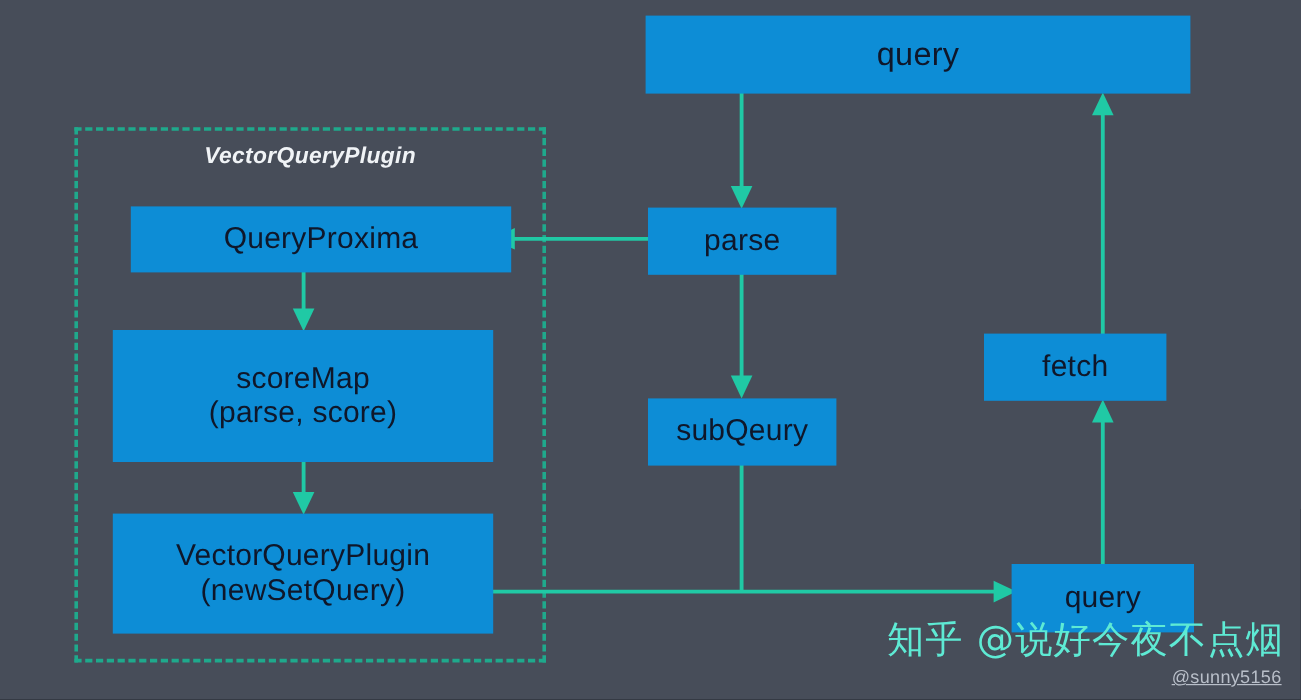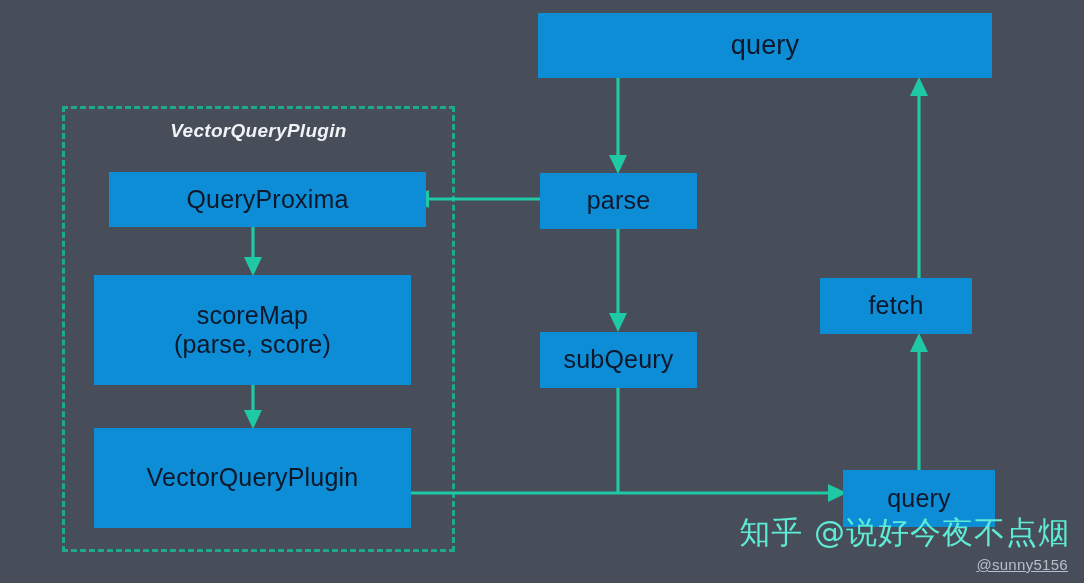--- a/index.html
+++ b/index.html
@@ -174,20 +174,21 @@
     <span>QueryProxima</span>
   </div>
 
   <div class="node" id="node-scoremap">
     <span>scoreMap</span>
     <span class="l2">(parse, score)</span>
   </div>
 
   <div class="node" id="node-functionscore">
     <span>VectorQueryPlugin</span>
+    <span class="l2">(newSetQuery)</span>
   </div>
 
   <div class="node" id="node-parse">
     <span>parse</span>
   </div>
 
   <div class="node" id="node-subqeury">
     <span>subQeury</span>
   </div>
 

